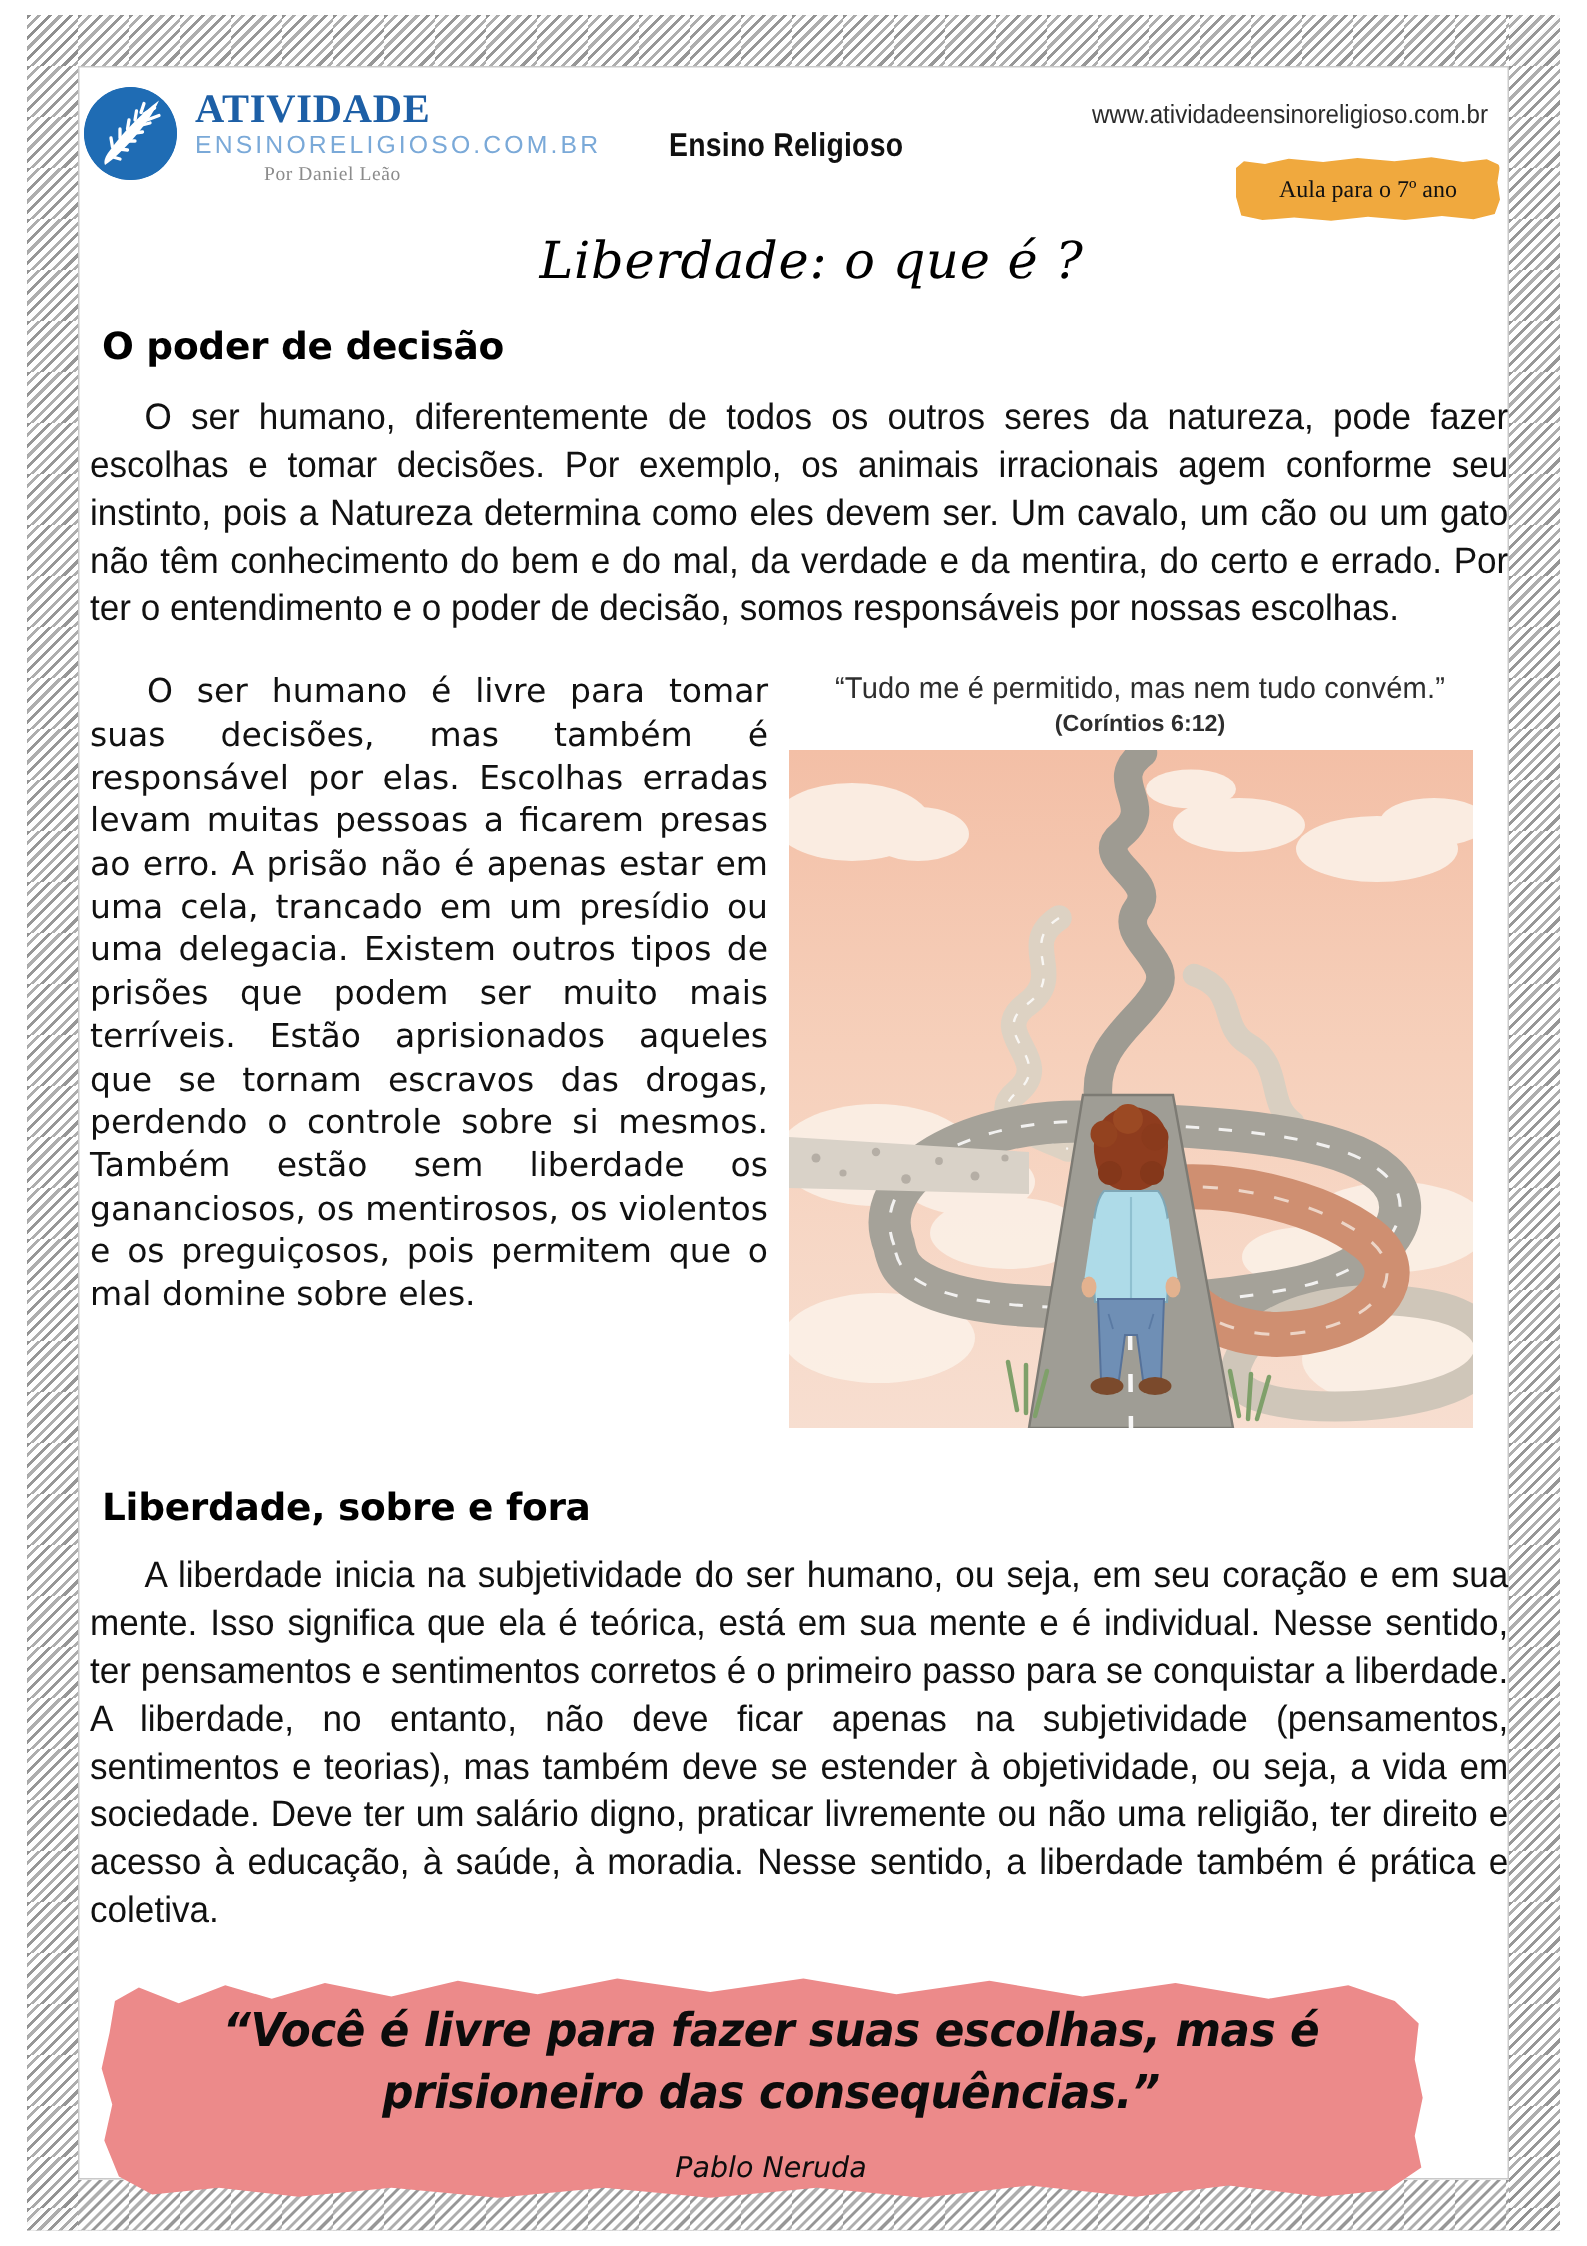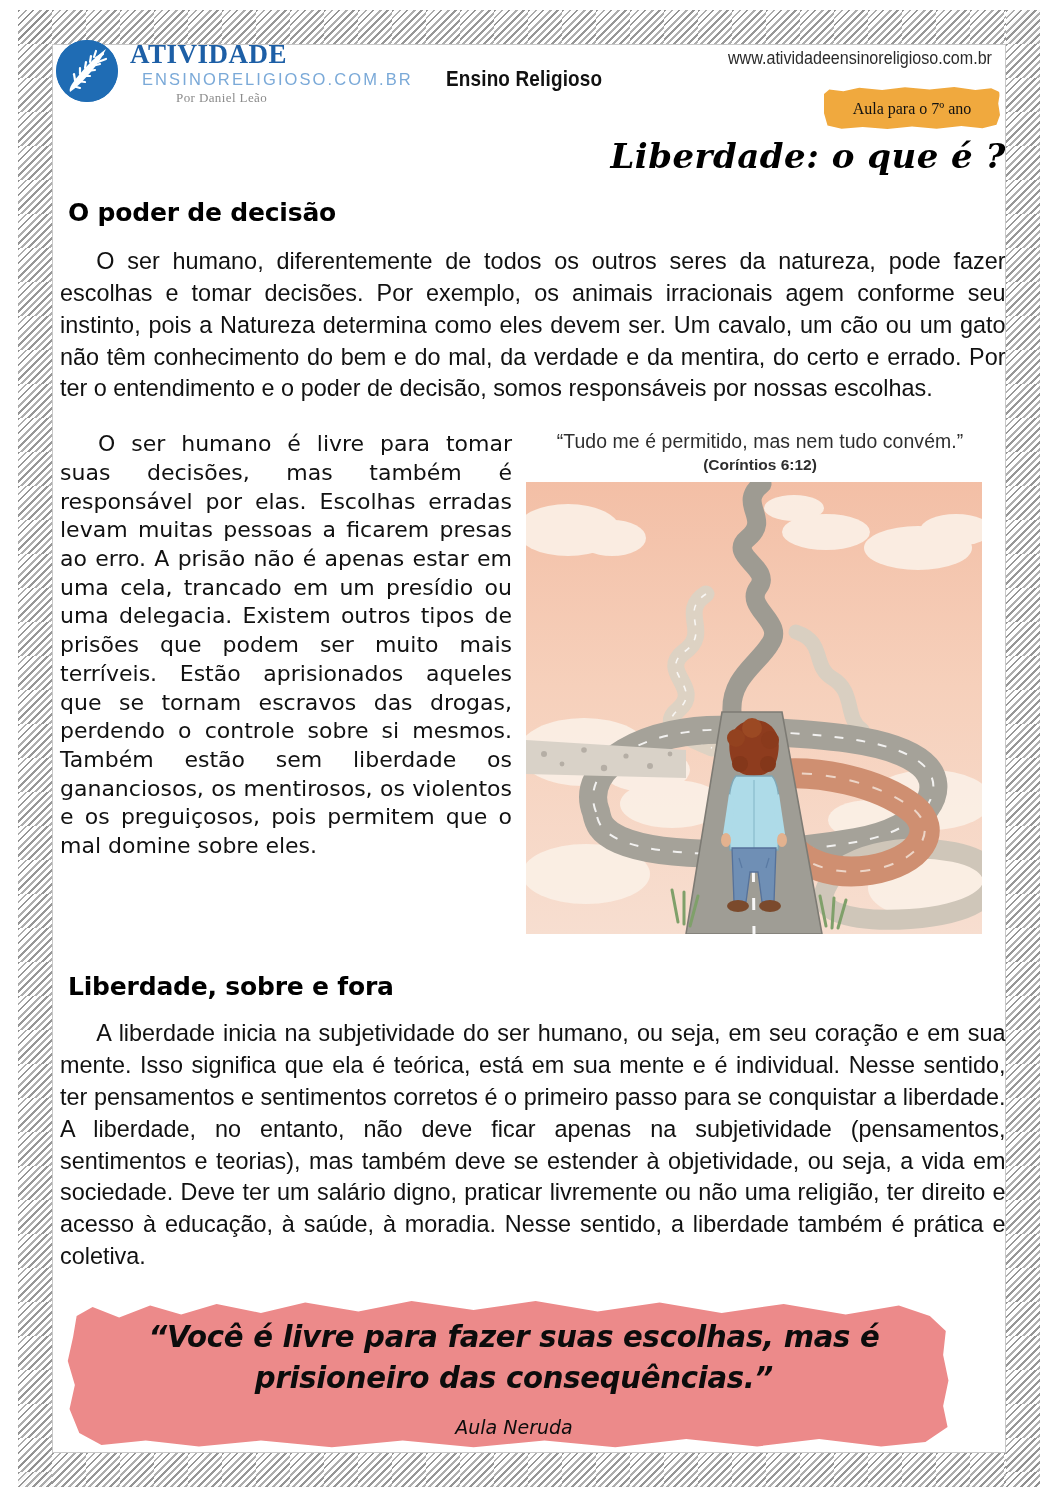--- a/index.html
+++ b/index.html
@@ -69,21 +69,21 @@
     position: absolute;
     left: 52px; top: 44px;
     width: 954px; height: 1409px;
     border: 1px solid #c9c9c9;
     border-top: 1px solid #c9c9c9;
     background: #ffffff;
   }
 
   .content {
     position: absolute;
-    left: 54px; top: 30px;
+    left: 54px; top: 48px;
     width: 952px;
     height: 1420px;
   }
 
   
   .header {
     position: relative;
     height: 112px;
   }
 
@@ -112,21 +112,20 @@
     letter-spacing: .5px;
     color: #1d5fa6;
     line-height: 1;
   }
   .brand-sub {
     font-family: "Liberation Sans", sans-serif;
     font-size: 16.5px;
     letter-spacing: 2.1px;
     color: #7aa9d8;
     line-height: 1.35;
-    margin-left: 12px;
   }
   .brand-author {
     font-family: "Liberation Serif", serif;
     font-size: 13px;
     color: #8b8b8b;
     letter-spacing: .4px;
     line-height: 1.25;
     padding-left: 46px;
   }
 
@@ -172,24 +171,24 @@
     position: absolute; inset: 0;
     display: flex; align-items: center; justify-content: center;
     font-family: Liberation Serif, serif;
     font-size: 16px;
     color: #111;
     padding-top: 2px;
   }
 
   
   .doc-title {
-    text-align: right;
+    text-align: center;
     font-family: "DejaVu Serif", serif;
     font-style: italic;
-    font-weight: bold;
+    font-weight: normal;
     font-size: 34px;
     color: #000;
     letter-spacing: .5px;
     margin-top: -6px;
     margin-left: 22px;
   }
 
   
   h2.section {
     font-family: "DejaVu Sans", sans-serif;
@@ -513,17 +512,17 @@
         </div>
       </div>
     </div>
 
     <h2 class="section">Liberdade, sobre e fora</h2>
     <p class="body-cond para-3">A liberdade inicia na subjetividade do ser humano, ou seja, em seu coração e em sua mente. Isso significa que ela é teórica, está em sua mente e é individual. Nesse sentido, ter pensamentos e sentimentos corretos é o primeiro passo para se conquistar a liberdade. A liberdade, no entanto, não deve ficar apenas na subjetividade (pensamentos, sentimentos e teorias), mas também deve se estender à objetividade, ou seja, a vida em sociedade. Deve ter um salário digno, praticar livremente ou não uma religião, ter direito e acesso à educação, à saúde, à moradia. Nesse sentido, a liberdade também é prática e coletiva.</p>
 
     <div class="quote-block">
       <div class="quote-brush"></div>
       <div class="quote-text">“Você é livre para fazer suas escolhas, mas é prisioneiro das consequências.”</div>
-      <div class="quote-author">Aula Neruda</div>
+      <div class="quote-author">Pablo Neruda</div>
     </div>
 
   </div>
 </div>
 
 </body></html>

